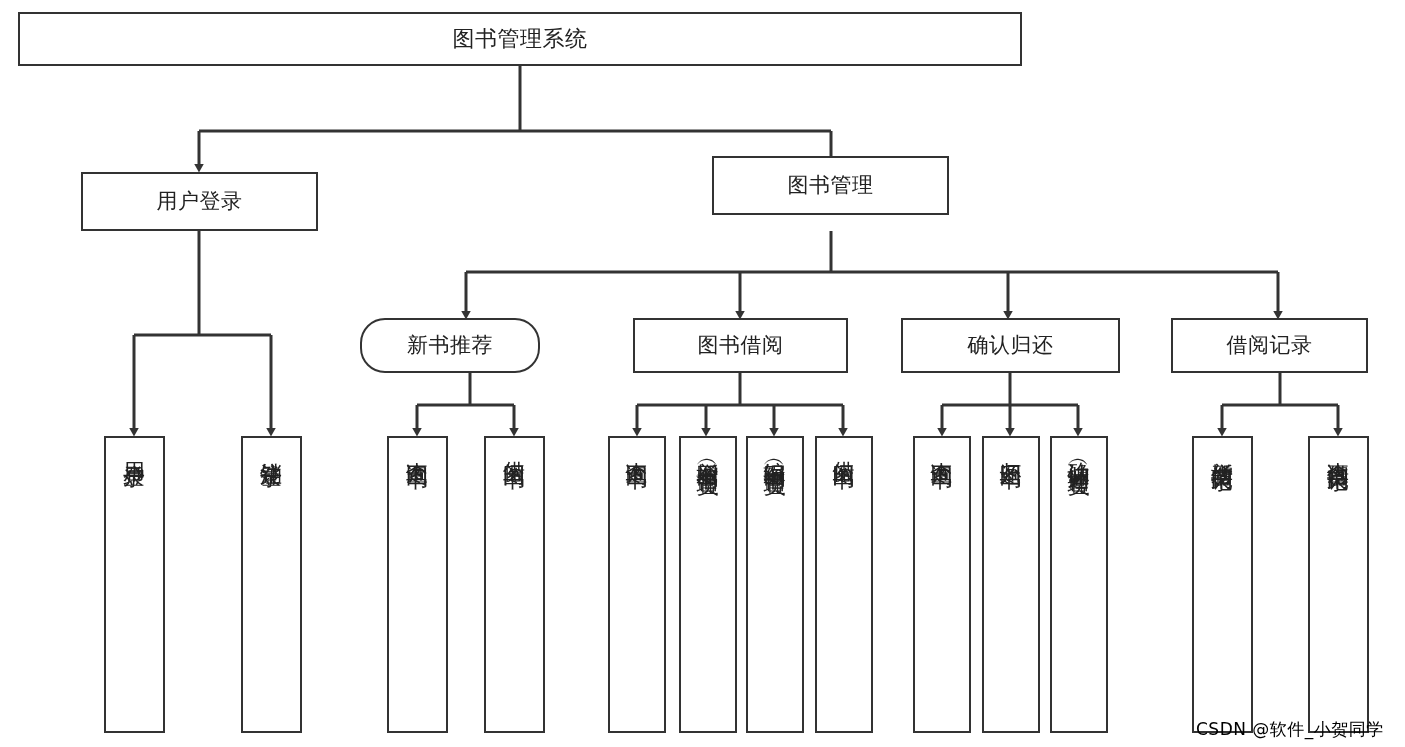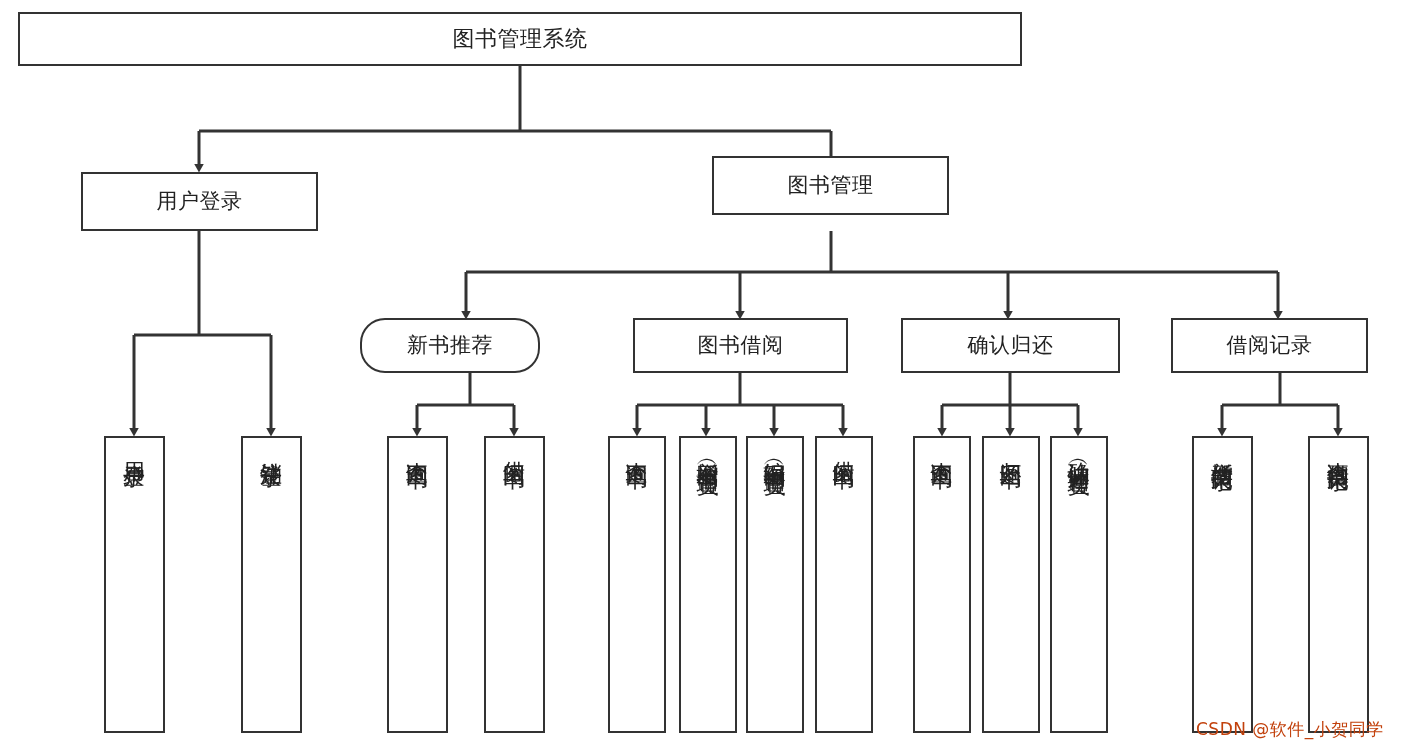--- a/index.html
+++ b/index.html
@@ -62,21 +62,21 @@
     text-orientation: upright;
     font-size: 22px;
     line-height: 1.05;
     letter-spacing: 2px;
     white-space: nowrap;
     max-height: 286px;
   }
   .watermark {
     position: absolute;
     font-size: 17px;
-    color: #c2410c;
+    color: #000000;
     white-space: nowrap;
     letter-spacing: 0.5px;
   }
 </style>
 </head>
 <body>
 
 <div id="canvas">
 
   <svg class="wires" viewBox="0 0 1405 747" xmlns="http://www.w3.org/2000/svg">

